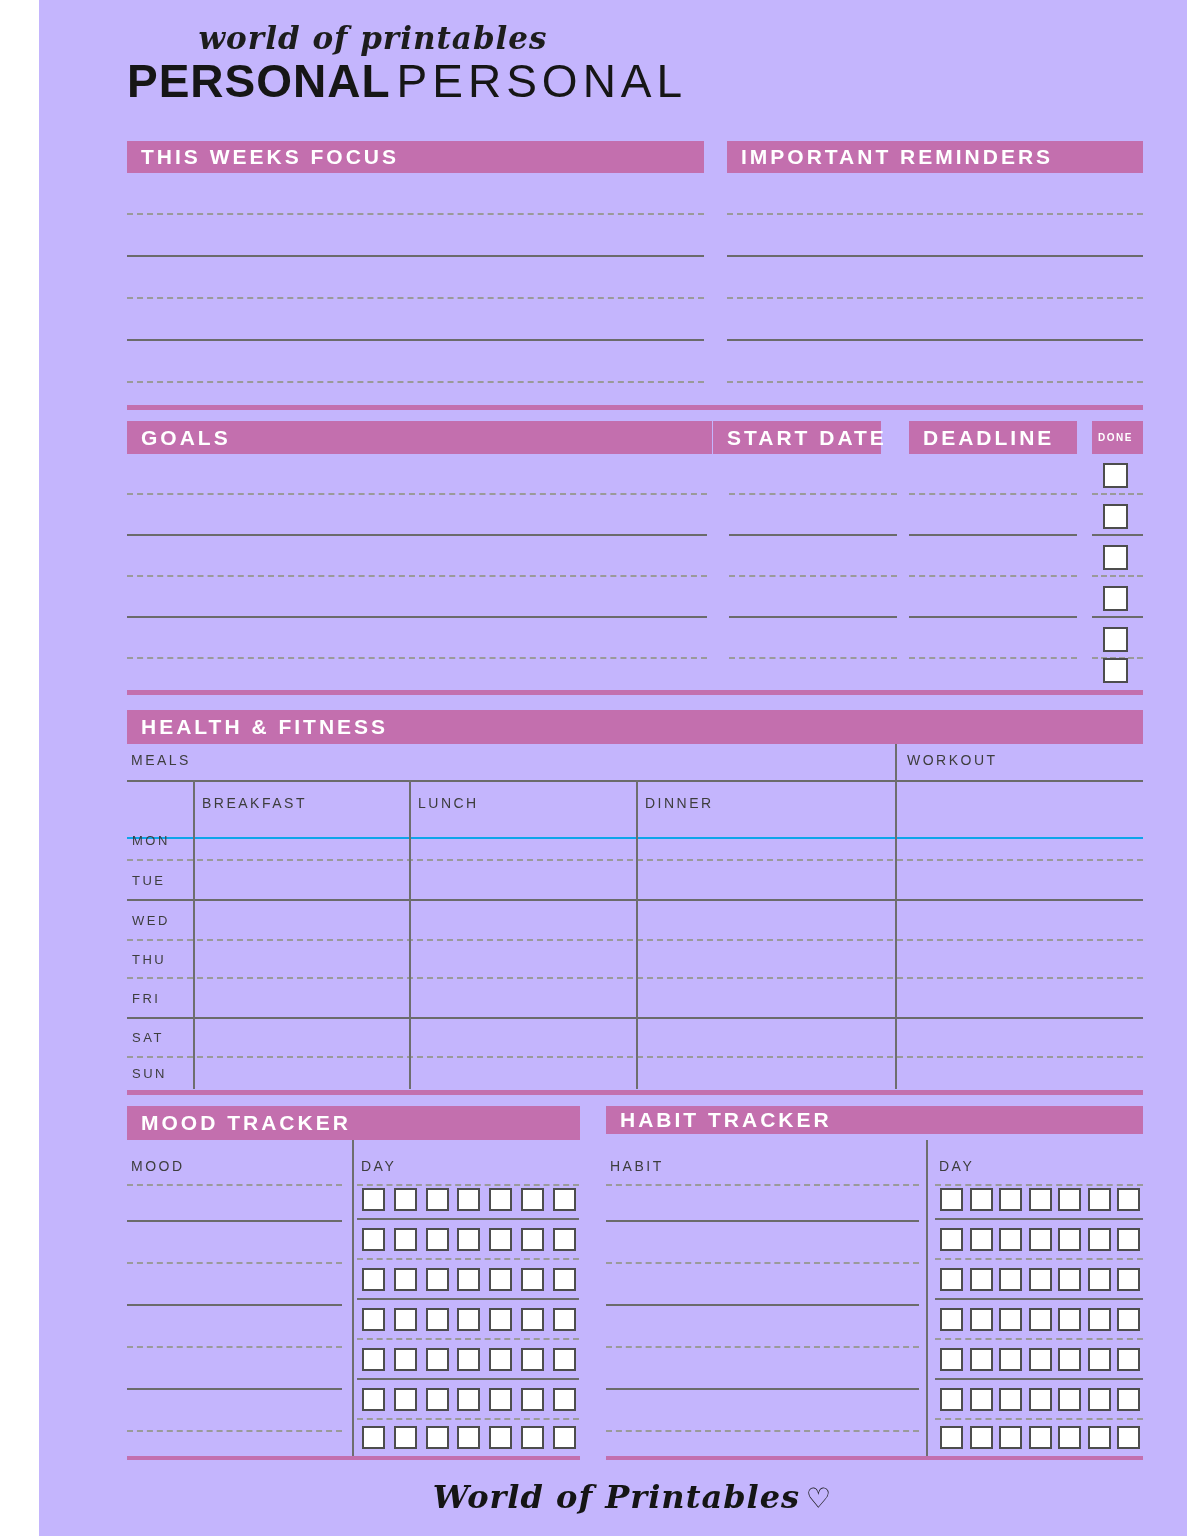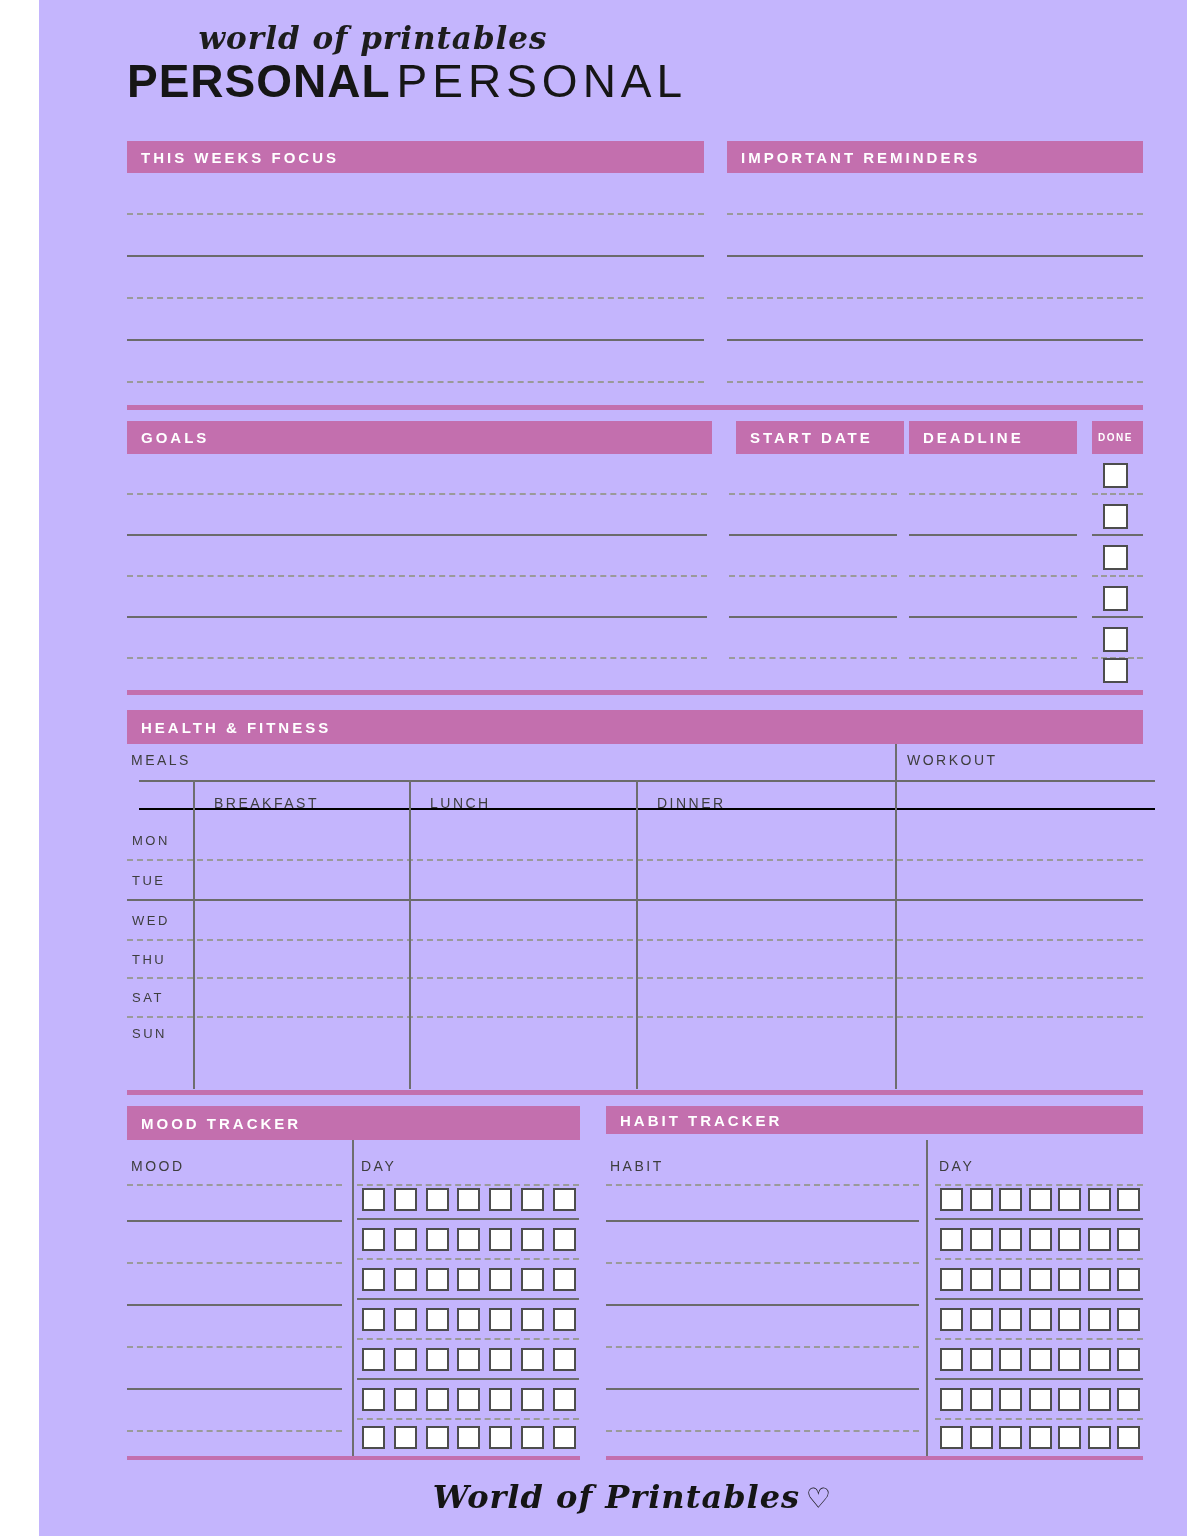--- a/index.html
+++ b/index.html
@@ -11,21 +11,21 @@
            font-family:"DejaVu Serif",serif;font-style:italic;font-weight:700;
            font-size:31px;color:#1d1d1d;letter-spacing:1px;}
   #title{position:absolute;left:88px;top:56px;margin:0;color:#161616;
          font-size:46px;line-height:50px;white-space:nowrap;}
   #title .t-bold{font-weight:800;letter-spacing:1px;}
   #title .t-light{font-weight:400;letter-spacing:5px;margin-left:6px;}
 
   
   .banner{position:absolute;background:var(--accent,#c36fae);color:#fff;
           display:flex;align-items:center;box-sizing:border-box;
-          font-weight:700;font-size:15px;letter-spacing:3px;padding-left:14px;
+          font-weight:700;font-size:21px;letter-spacing:3px;padding-left:14px;
           white-space:nowrap;}
   .pinkbar{position:absolute;background:var(--accent,#c36fae);}
   .vline{position:absolute;width:0;border-left:2px solid #6e6e6e;}
   .lbl{position:absolute;color:#3d3d3d;font-size:14px;letter-spacing:2.5px;white-space:nowrap;}
   .uline{position:absolute;height:0;border-top:2px dashed #9a9a9a;}
 
   
   .ruled{position:absolute;}
   .ruled .rl{height:40px;}
   .ruled .rl:nth-child(odd){border-bottom:2px dashed #9a9a9a;}
@@ -38,22 +38,22 @@
   .gseg{position:absolute;bottom:0;height:0;}
   .grow:nth-child(odd) .gseg{border-bottom:2px dashed #9a9a9a;}
   .grow:nth-child(even) .gseg{border-bottom:2px solid #6b6b6b;}
   .grow:nth-child(6) .gseg{border-bottom:none;}
   .gs1{left:0;width:580px;} .gs2{left:602px;width:168px;}
   .gs3{left:782px;width:168px;} .gs4{left:965px;width:51px;}
   .gcb{position:absolute;left:976px;bottom:7px;width:21px;height:21px;
        border:2px solid #4d4d4d;background:#fff;}
 
   
-  #meal-head{position:absolute;left:100px;top:780px;width:1016px;height:30px;
-             box-sizing:border-box;border-top:2px solid #6b6b6b;border-bottom:2px solid #000000;}
+  #meal-head{position:absolute;left:88px;top:780px;width:1016px;height:59px;
+             box-sizing:border-box;border-top:2px solid #6b6b6b;border-bottom:2px solid #0ea5e9;}
   #meal-head .lbl{top:13px;position:absolute;}
   #mh-breakfast{left:75px;} #mh-lunch{left:291px;} #mh-dinner{left:518px;}
   #meal-rows{position:absolute;left:88px;top:822px;width:1016px;}
   .mrow{display:flex;align-items:center;box-sizing:border-box;padding-left:5px;
         color:#3d3d3d;font-size:13px;letter-spacing:2.5px;}
   .mrow.h39{height:39px;} .mrow.h40{height:40px;} .mrow.h38{height:38px;} .mrow.h31{height:31px;}
   .mrow.dot{border-bottom:2px dashed #9a9a9a;text-align:right;}
   .mrow.sol{border-bottom:2px solid #6b6b6b;}
 
   
@@ -97,21 +97,21 @@
   <div class="ruled" style="left:688px;top:173px;width:416px;">
       <div class="rl"></div>
       <div class="rl"></div>
       <div class="rl"></div>
       <div class="rl"></div>
       <div class="rl"></div>
     </div>
   <div class="pinkbar" style="left:88px;top:405px;width:1016px;height:5px;"></div>
 
   <div class="banner" style="left:88px;top:421px;width:585px;height:33px;">GOALS</div>
-  <div class="banner" style="left:697px;top:421px;width:168px;height:33px;">START DATE</div>
+  <div class="banner" style="left:674px;top:421px;width:168px;height:33px;">START DATE</div>
   <div class="banner" style="left:870px;top:421px;width:168px;height:33px;">DEADLINE</div>
   <div class="banner" style="left:1053px;top:421px;width:51px;height:33px;padding-left:6px;letter-spacing:1.5px;font-size:10px;">DONE</div>
   <div id="goal-rows">
       <div class="grow">
         <span class="gseg gs1"></span>
         <span class="gseg gs2"></span>
         <span class="gseg gs3"></span>
         <span class="gseg gs4"></span>
         <span class="gcb"></span>
       </div>
@@ -167,20 +167,23 @@
       </div>
     <div class="mrow h40 sol">
         <span>TUE</span>
       </div>
     <div class="mrow h40 dot">
         <span>WED</span>
       </div>
     <div class="mrow h38 dot">
         <span>THU</span>
       </div>
+    <div class="mrow h40 sol">
+        <span>FRI</span>
+      </div>
     <div class="mrow h39 dot">
         <span>SAT</span>
       </div>
     <div class="mrow h31">
         <span>SUN</span>
       </div>
   </div>
   <div class="vline" style="left:154px;top:780px;height:309px;"></div>
   <div class="vline" style="left:370px;top:780px;height:309px;"></div>
   <div class="vline" style="left:597px;top:780px;height:309px;"></div>

